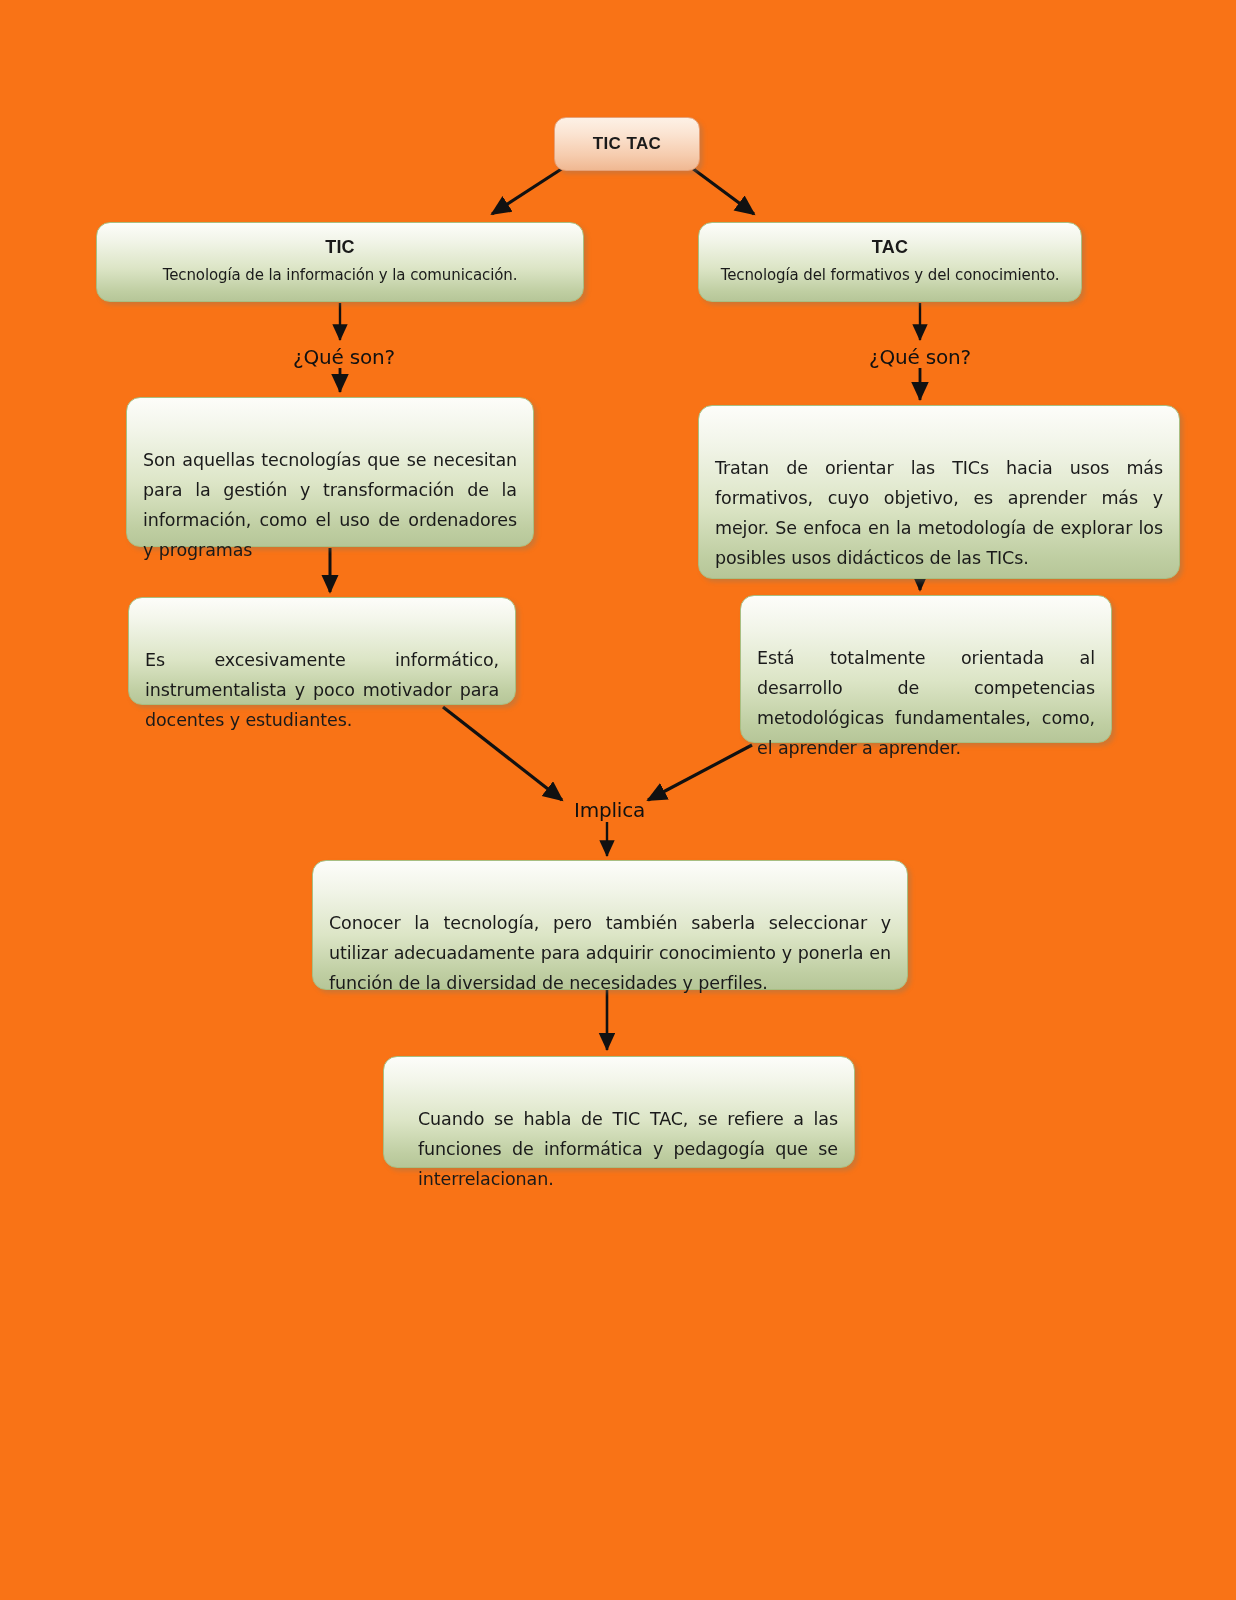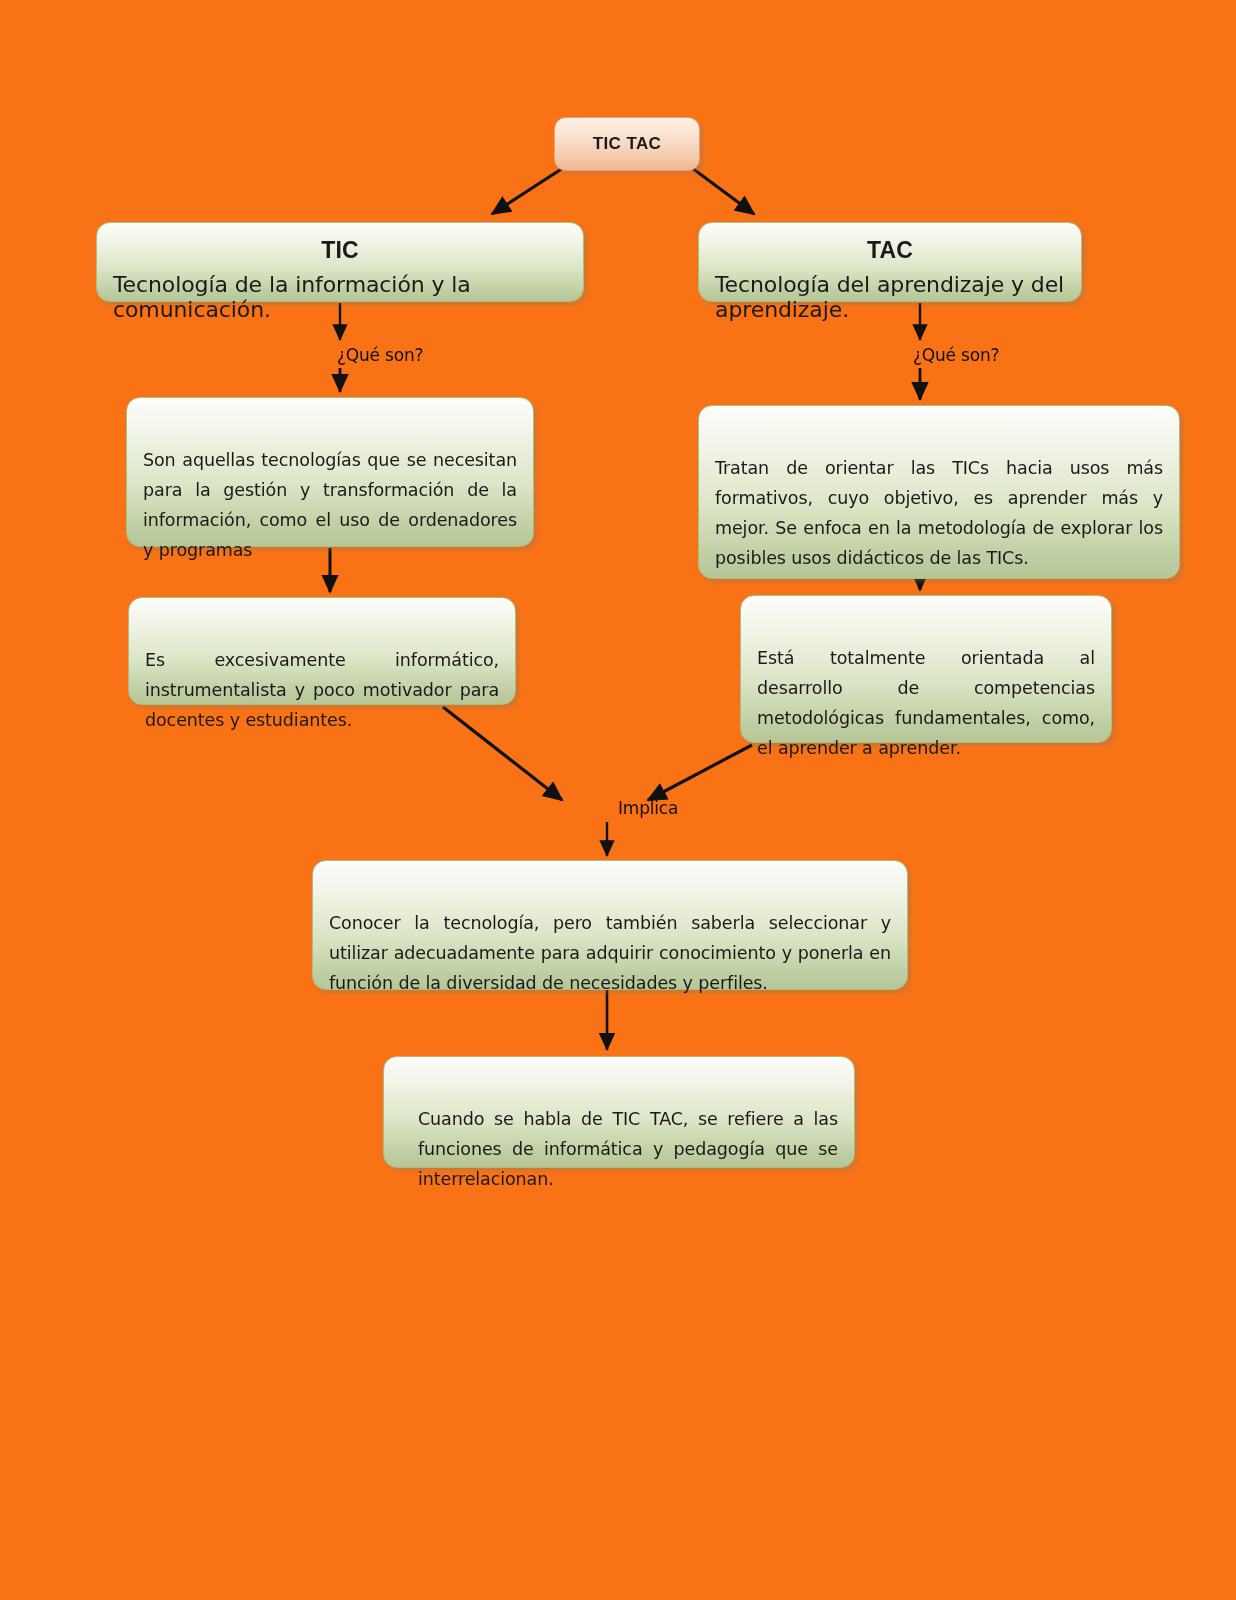--- a/index.html
+++ b/index.html
@@ -46,28 +46,28 @@
     border-radius: 12px;
   }
 
   .node-inner {
     padding: 12px 16px 10px 16px;
   }
 
   .title {
     text-align: center;
     font-weight: bold;
-    font-size: 23px;
+    font-size: 18px;
     letter-spacing: .2px;
     margin: 2px 0 8px 0;
     font-family: "Liberation Sans", sans-serif;
   }
   .subtitle {
-    text-align: left;
-    font-size: 22px;
+    text-align: center;
+    font-size: 15px;
     font-family: "DejaVu Sans", sans-serif;
     letter-spacing: -.1px;
   }
   .para {
     text-align: justify;
     font-size: 17.5px;
     line-height: 1.72;
     letter-spacing: -.1px;
     font-family: "DejaVu Sans", sans-serif;
     margin-top: 35px;
@@ -77,26 +77,25 @@
     font-weight: bold;
     font-size: 17px;
     font-family: "Liberation Sans", sans-serif;
     letter-spacing: .4px;
     padding: 16px 22px;
   }
 
   
   .edge-label {
     position: absolute;
-    font-size: 17px;
+    font-size: 20px;
     font-family: "DejaVu Sans", sans-serif;
     color: #111;
     white-space: nowrap;
     letter-spacing: -.2px;
-    margin-left: 44px;
   }
 
   
   #n-root      { left: 554px; top: 117px;  width: 146px; }
   #n-tic       { left: 96px;  top: 222px;  width: 488px; height: 80px; }
   #n-tac       { left: 698px; top: 222px;  width: 384px; height: 80px; }
   #n-tic-def   { left: 126px; top: 397px;  width: 408px; height: 150px; }
   #n-tac-def   { left: 698px; top: 405px;  width: 482px; height: 174px; }
   #n-tic-crit  { left: 128px; top: 597px;  width: 388px; height: 108px; }
   #n-tac-crit  { left: 740px; top: 595px;  width: 372px; height: 148px; }
@@ -154,21 +153,21 @@
   <div class="node node-green" id="n-tic">
     <div class="node-inner">
       <div class="title">TIC</div>
       <div class="subtitle">Tecnología de la información y la comunicación.</div>
     </div>
   </div>
 
   <div class="node node-green" id="n-tac">
     <div class="node-inner">
       <div class="title">TAC</div>
-      <div class="subtitle">Tecnología del aprendizaje y del aprendizaje.</div>
+      <div class="subtitle">Tecnología del formativos y del conocimiento.</div>
     </div>
   </div>
 
   <div class="edge-label" id="lbl-que-son-left">¿Qué son?</div>
   <div class="edge-label" id="lbl-que-son-right">¿Qué son?</div>
   <div class="edge-label" id="lbl-implica">Implica</div>
 
   <div class="node node-green" id="n-tic-def">
     <div class="node-inner">
       <div class="para">Son aquellas tecnologías que se necesitan para la gestión y transformación de la información, como el uso de ordenadores y programas</div>

